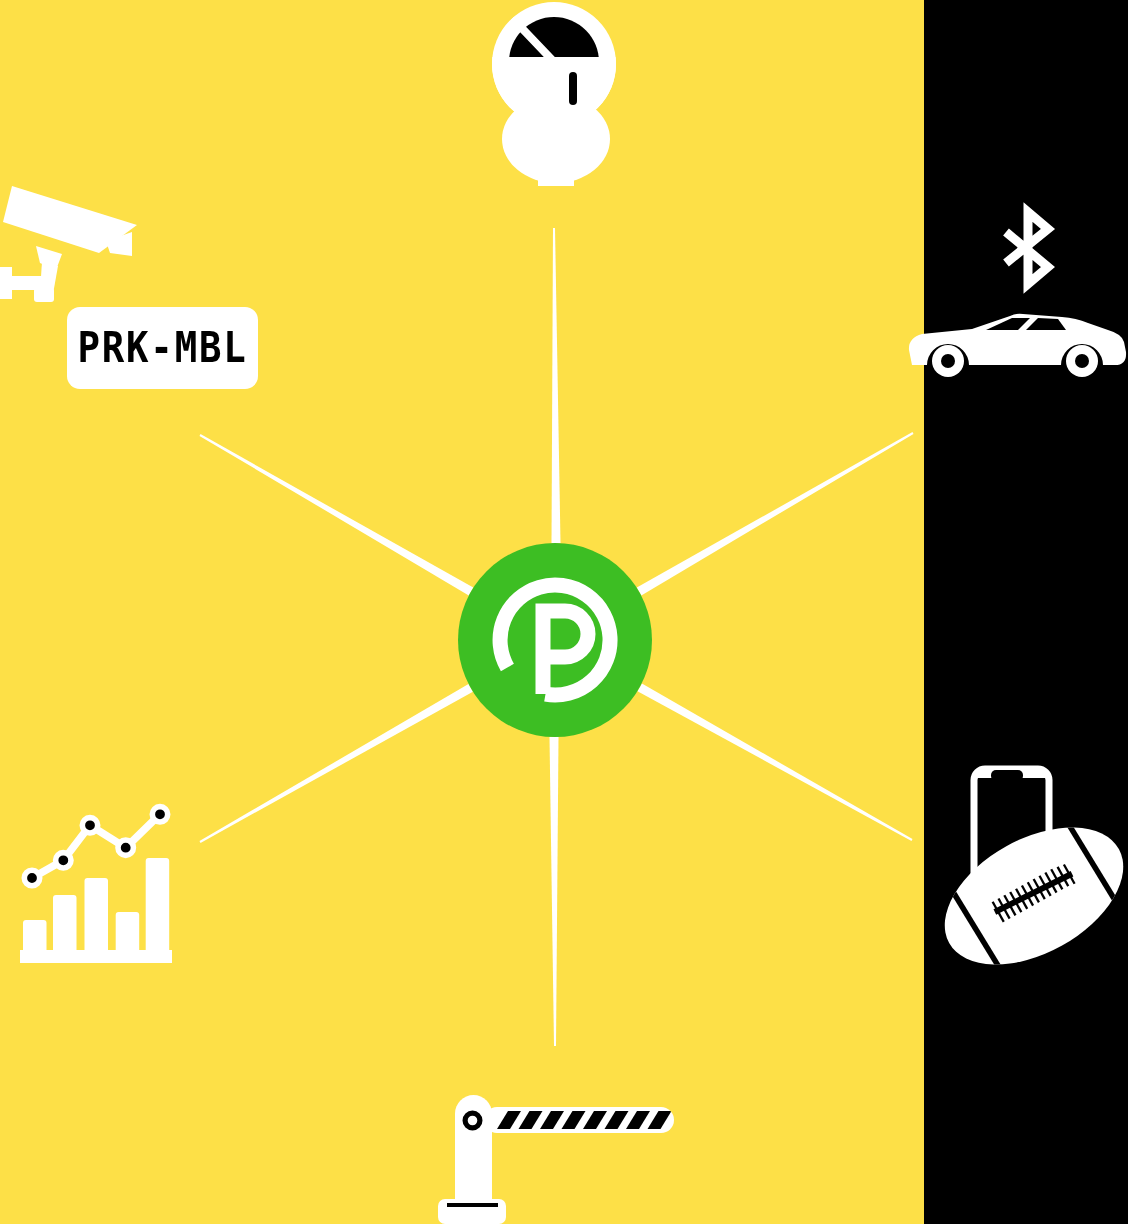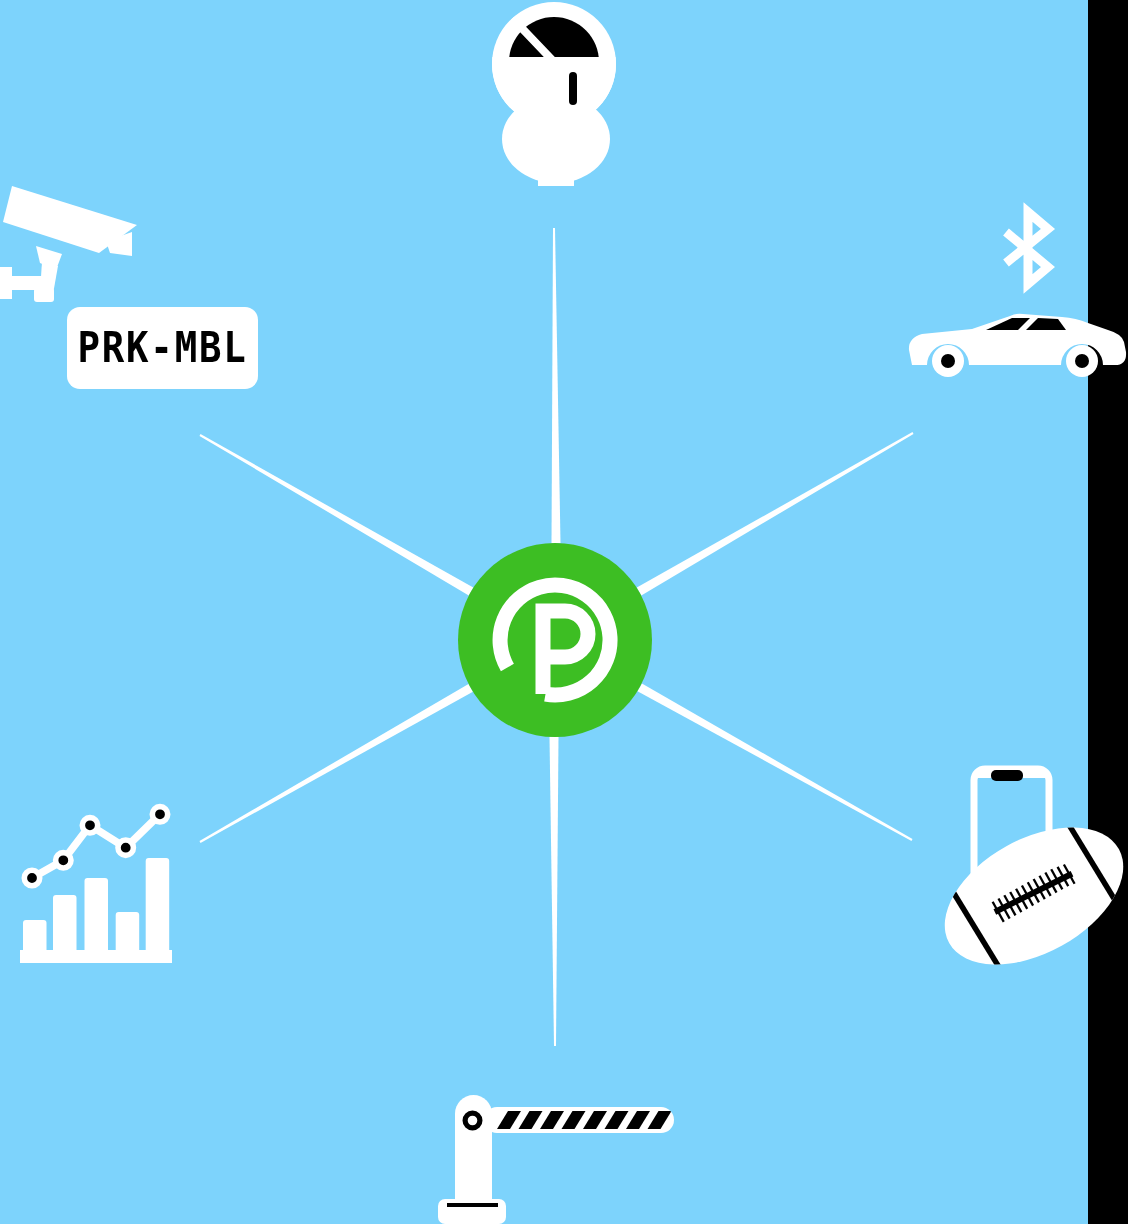--- a/index.html
+++ b/index.html
@@ -1,17 +1,17 @@
 <!DOCTYPE html>
 <html><head>
 <meta charset="utf-8">
 <style>
   html,body{margin:0;padding:0;background:#000;}
   body{width:1128px;height:1224px;overflow:hidden;font-family:"Liberation Sans",sans-serif;}
-  .stage{position:relative;width:1088px;height:1224px;background:#7dd3fc;}
+  .stage{position:relative;width:924px;height:1224px;background:#fde047;}
   svg{display:block;}
   .plate-text{
     font-family:"DejaVu Sans Mono",monospace;
     font-weight:700;
     font-size:42px;
     letter-spacing:2px;
     fill:#000;
   }
 </style>
 </head>

